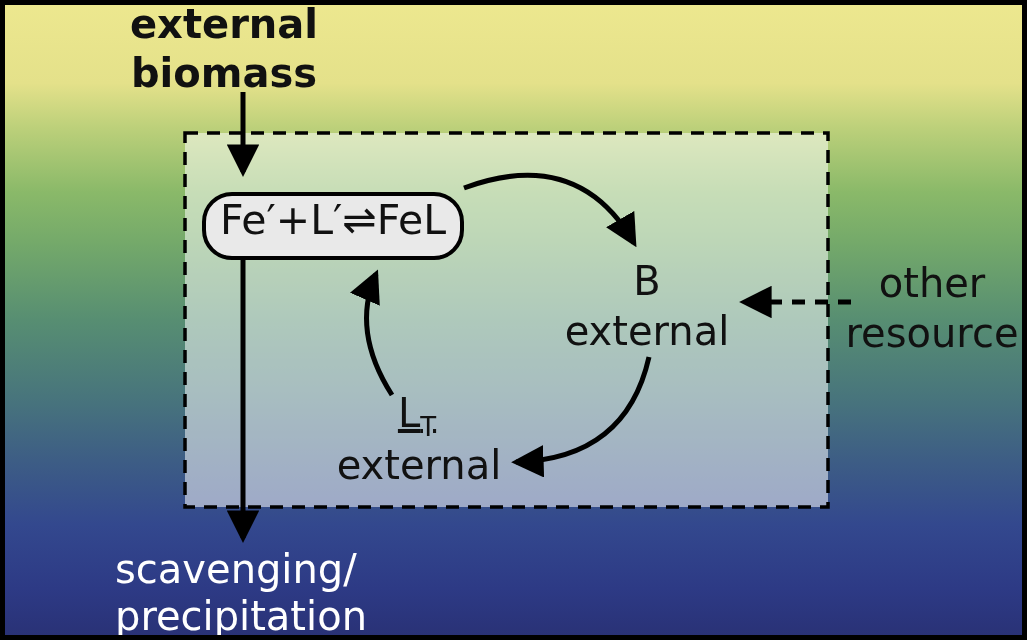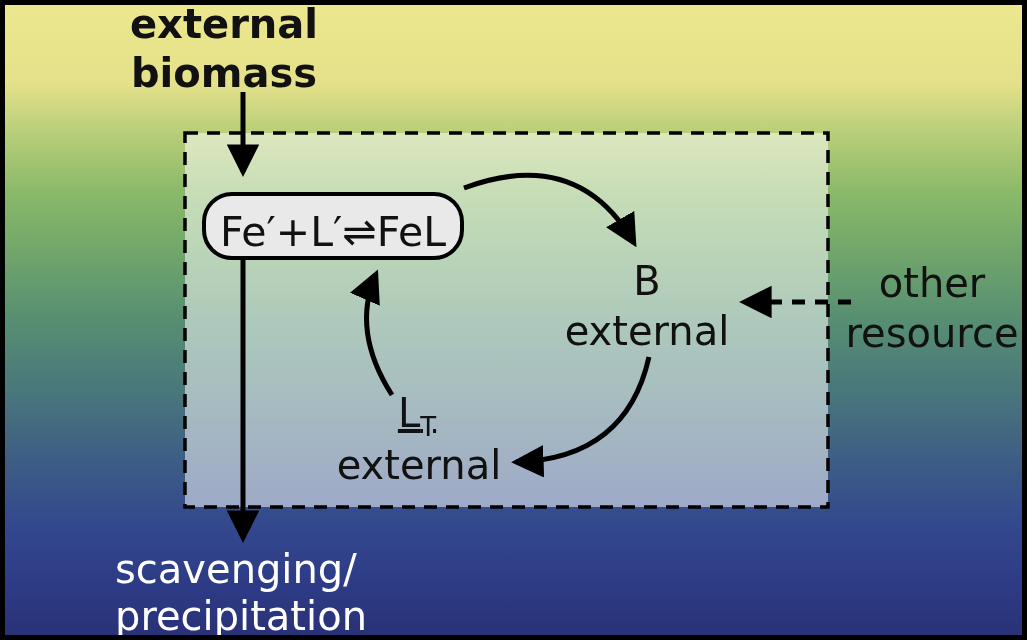--- a/index.html
+++ b/index.html
@@ -55,21 +55,21 @@
   }
   .reaction-box {
     position: absolute;
     left: 202px; top: 192px;
     width: 262px; height: 68px;
     box-sizing: border-box;
     background: #e9e9e9;
     border: 4px solid #000;
     border-radius: 30px;
     display: flex;
-    align-items: flex-end;
+    align-items: flex-start;
     justify-content: center;
     font-size: 41px;
     color: #111111;
     z-index: 10;
     letter-spacing: 0px;
   }
   .label-biomass { left: 547px; top: 256px; width: 200px; }
   .label-lt { left: 337px; top: 390px; width: 160px; font-size: 40px; line-height: 46px; text-decoration: underline; }
   .label-lt sub { font-size: 26px; }
   .label-ligands { left: 319px; top: 440px; width: 200px; }

